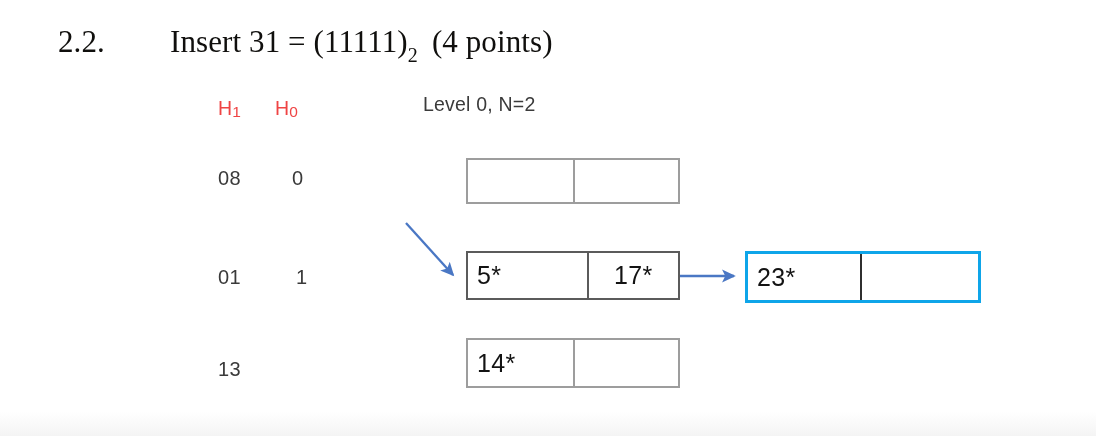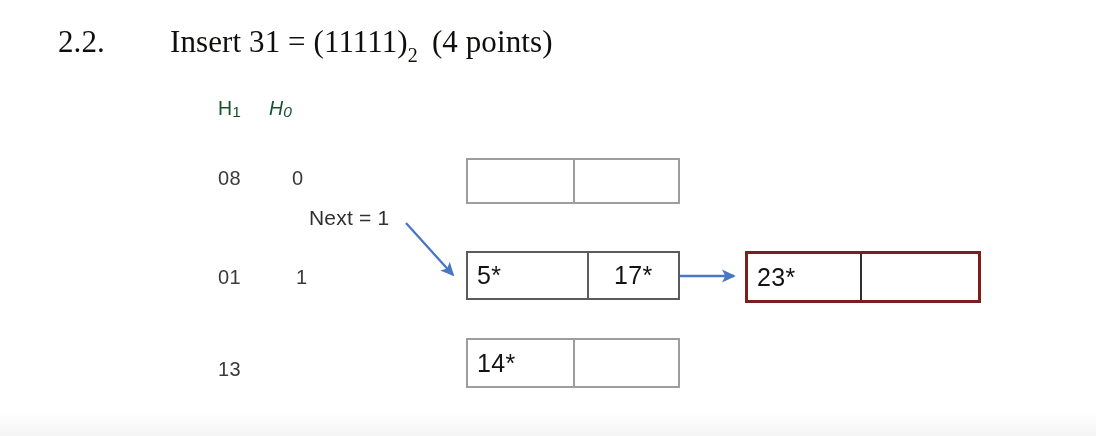--- a/index.html
+++ b/index.html
@@ -60,30 +60,30 @@
     display: inline-block;
     width: 14px;
   }
 
   
   .hdr {
     position: absolute;
     white-space: nowrap;
     font-family: "Liberation Sans", sans-serif;
     font-size: 19.5px;
-    color: #14532d;
+    color: #ef4444;
     letter-spacing: 0.2px;
   }
   .hdr .sm {
     font-size: 15.5px;
     position: relative;
     top: 2px;
   }
   #hdr-h1 { left: 218px; top: 97px; }
-  #hdr-h0 { left: 269px; top: 97px; font-style: italic; }
+  #hdr-h0 { left: 275px; top: 97px; }
   #hdr-level {
     left: 423px;
     top: 93px;
     font-size: 19.5px;
     color: #3b3b3b;
   }
 
   
   .rowlabel {
     position: absolute;
@@ -139,21 +139,21 @@
   }
   
   .bucket.dark {
     border: 2px solid #5b5b5b;
   }
   .bucket.dark .cell + .cell {
     border-left: 2px solid #5b5b5b;
   }
   
   .bucket.heavy {
-    border: 3px solid #7f1d1d;
+    border: 3px solid #0ea5e9;
     text-align: right;
   }
   .bucket.heavy .cell + .cell {
     border-left: 2px solid #2f2f2f;
   }
 
   .cell.left  { justify-content: flex-start; padding-left: 9px; }
   .cell.mid   { justify-content: center; }
   .cell.blank { }
 
@@ -187,30 +187,30 @@
 <div id="canvas">
 
   <div class="title-row">
     <span class="title-num">2.2.</span><span>Insert 31 = (11111)</span><span class="sub">2</span><span class="title-gap"></span><span>(4 points)</span>
   </div>
 
   <div class="hdr" id="hdr-h1"><span>H</span><span class="sm">1</span></div>
 
   <div class="hdr" id="hdr-h0"><span>H</span><span class="sm">0</span></div>
 
+  <div class="hdr" id="hdr-level">Level 0, N=2</div>
 
   <div class="rowlabel" id="lbl-00">08</div>
   <div class="rowlabel" id="lbl-h0-00">0</div>
 
   <div class="rowlabel" id="lbl-01">01</div>
   <div class="rowlabel" id="lbl-h0-01">1</div>
 
   <div class="rowlabel" id="lbl-10">13</div>
 
-  <div id="next-label">Next = 1</div>
 
   <div class="bucket light" id="bucket-00">
     <div class="cell c1 left"></div>
     <div class="cell c2 blank"></div>
   </div>
 
   <div class="bucket dark" id="bucket-01">
     <div class="cell c1 left">5*</div>
     <div class="cell c2 mid">17*</div>
   </div>

